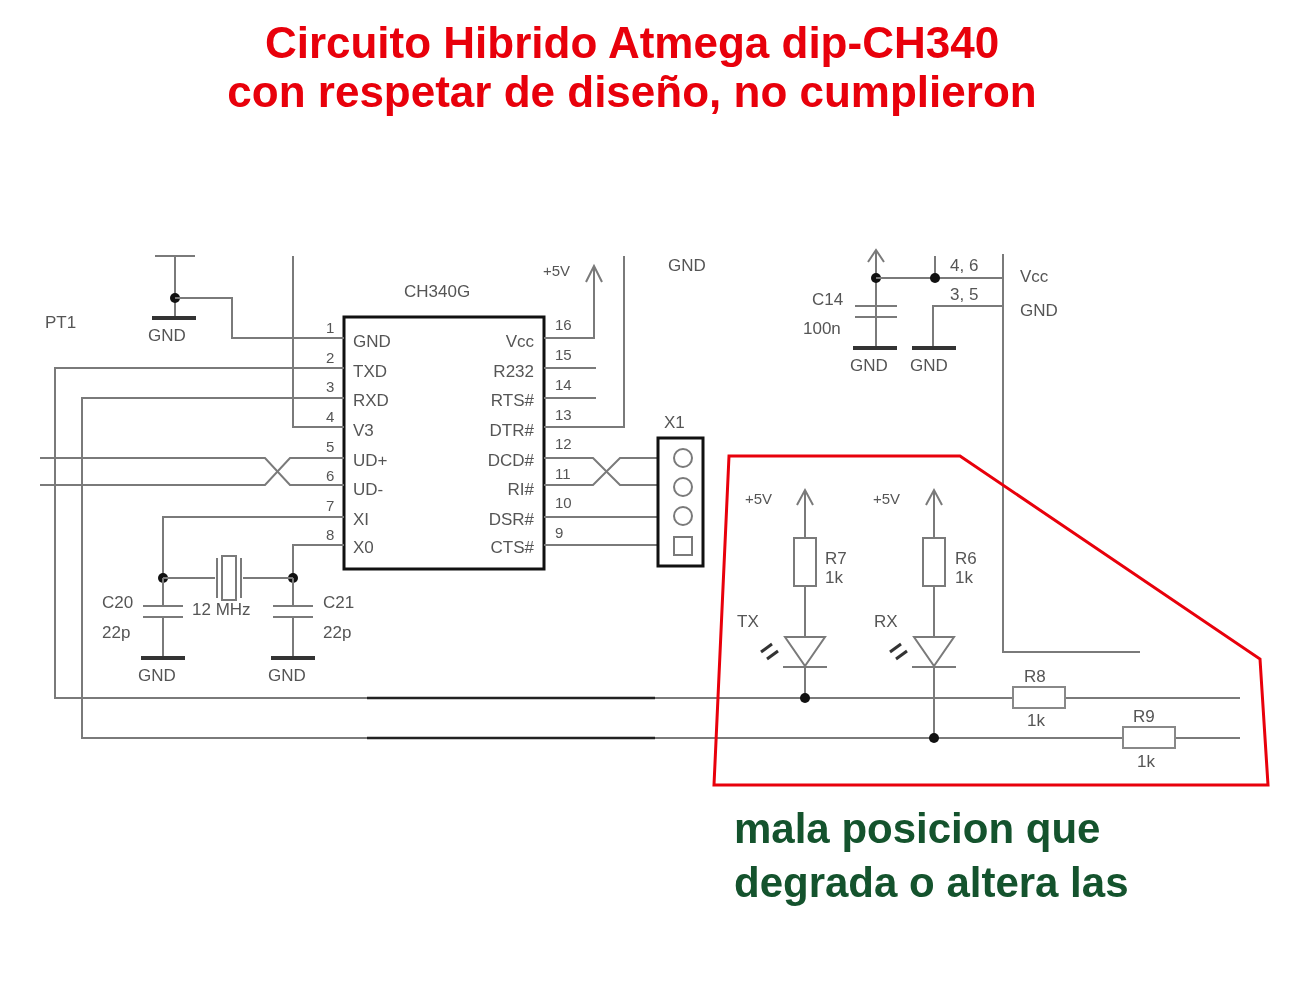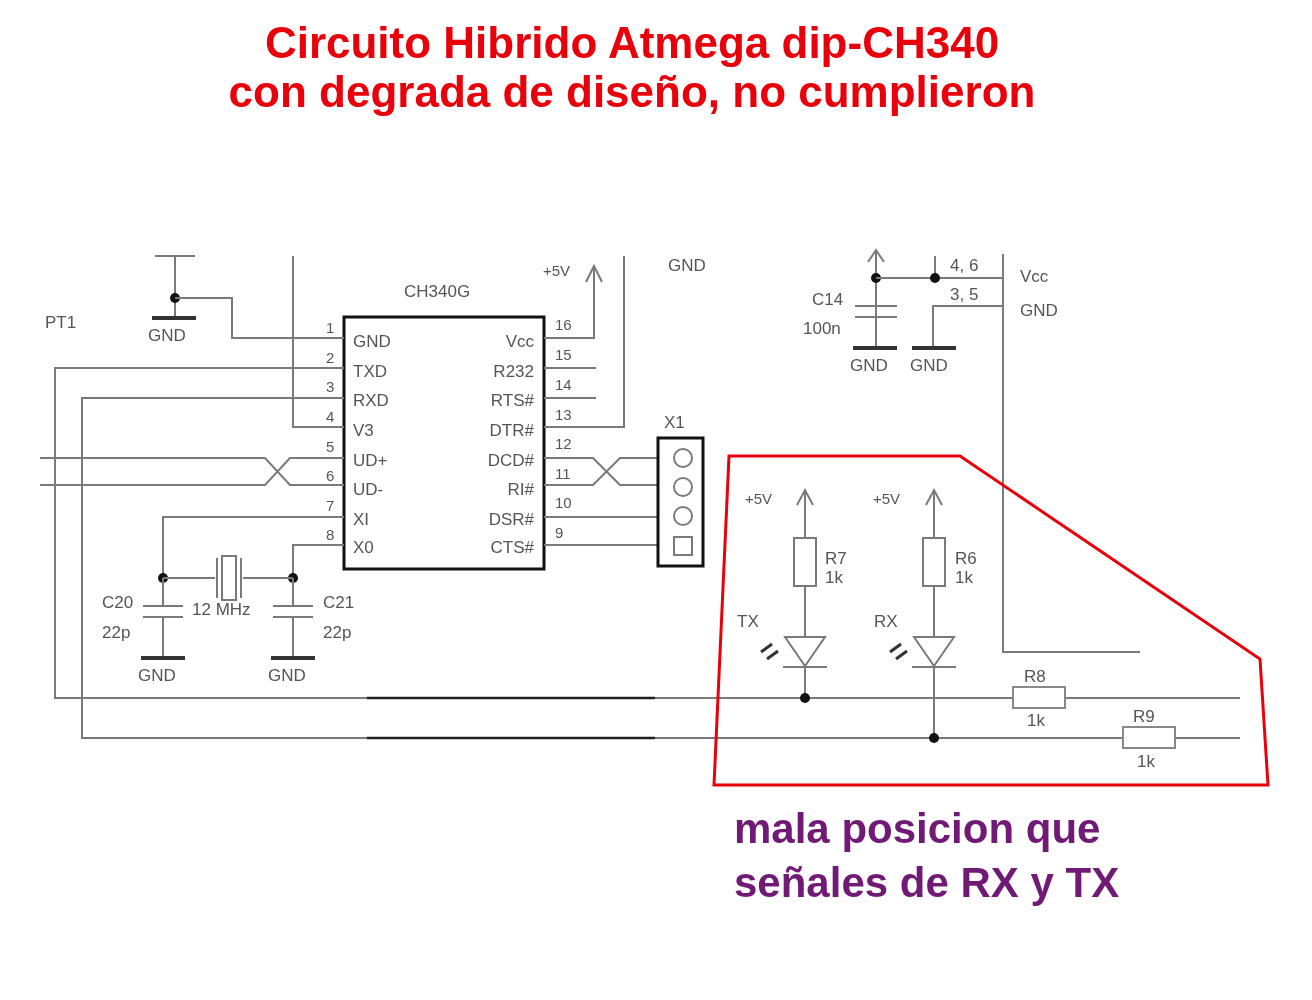--- a/index.html
+++ b/index.html
@@ -1,35 +1,35 @@
 <!DOCTYPE html>
 <html><head>
 <meta charset="utf-8">
 <style>
   html, body { margin: 0; padding: 0; background: #ffffff; }
   body { width: 1312px; height: 1000px; position: relative; overflow: hidden; font-family: "Liberation Sans", sans-serif; }
   .title { position: absolute; left: 0; top: 18px; width: 1264px; text-align: center; color: #e8000b; font-weight: bold; font-size: 44px; line-height: 49px; font-family: "Liberation Sans", sans-serif; }
   .title div { white-space: nowrap; }
-  .note { position: absolute; left: 734px; top: 802px; color: #701a75; font-weight: bold; font-size: 42px; line-height: 54px; font-family: "Liberation Sans", sans-serif; }
+  .note { position: absolute; left: 734px; top: 802px; color: #14532d; font-weight: bold; font-size: 42px; line-height: 54px; font-family: "Liberation Sans", sans-serif; }
   .note div { white-space: nowrap; }
   svg { position: absolute; left: 0; top: 0; }
   svg text { font-family: "Liberation Sans", sans-serif; fill: #555; }
   .w { stroke: #7a7a7a; stroke-width: 2; fill: none; }
   .wd { stroke: #222; stroke-width: 2.5; fill: none; }
   .ic { stroke: #111; stroke-width: 3; fill: #fff; }
   .gnd { stroke: #333; stroke-width: 4; }
   .dot { fill: #111; }
   .red { stroke: #e8000b; stroke-width: 3; fill: none; }
 </style>
 </head>
 <body>
 
 <div class="title">
   <div>Circuito Hibrido Atmega dip-CH340</div>
-  <div>con degrada de diseño, no cumplieron</div>
+  <div>con respetar de diseño, no cumplieron</div>
 </div>
 
 <svg width="1312" height="1000" viewBox="0 0 1312 1000">
 
   <g>
     <line class="w" x1="175" y1="256" x2="175" y2="318"></line>
     <line class="w" x1="155" y1="256" x2="195" y2="256"></line>
     <circle class="dot" cx="175" cy="298" r="5"></circle>
     <line class="gnd" x1="152" y1="318" x2="196" y2="318"></line>
     <text x="148" y="341" font-size="17">GND</text>
@@ -223,14 +223,14 @@
   <text x="1027" y="726" font-size="17">1k</text>
   <rect x="1123" y="727" width="52" height="21" fill="#fff" stroke="#888" stroke-width="2"></rect>
   <text x="1133" y="722" font-size="17">R9</text>
   <text x="1137" y="767" font-size="17">1k</text>
 
   <polygon class="red" points="729,456 960,456 1260,659 1268,785 714,785"></polygon>
 </svg>
 
 <div class="note">
   <div>mala posicion que</div>
-  <div>señales de RX y TX</div>
+  <div>degrada o altera las</div>
 </div>
 
 </body></html>

